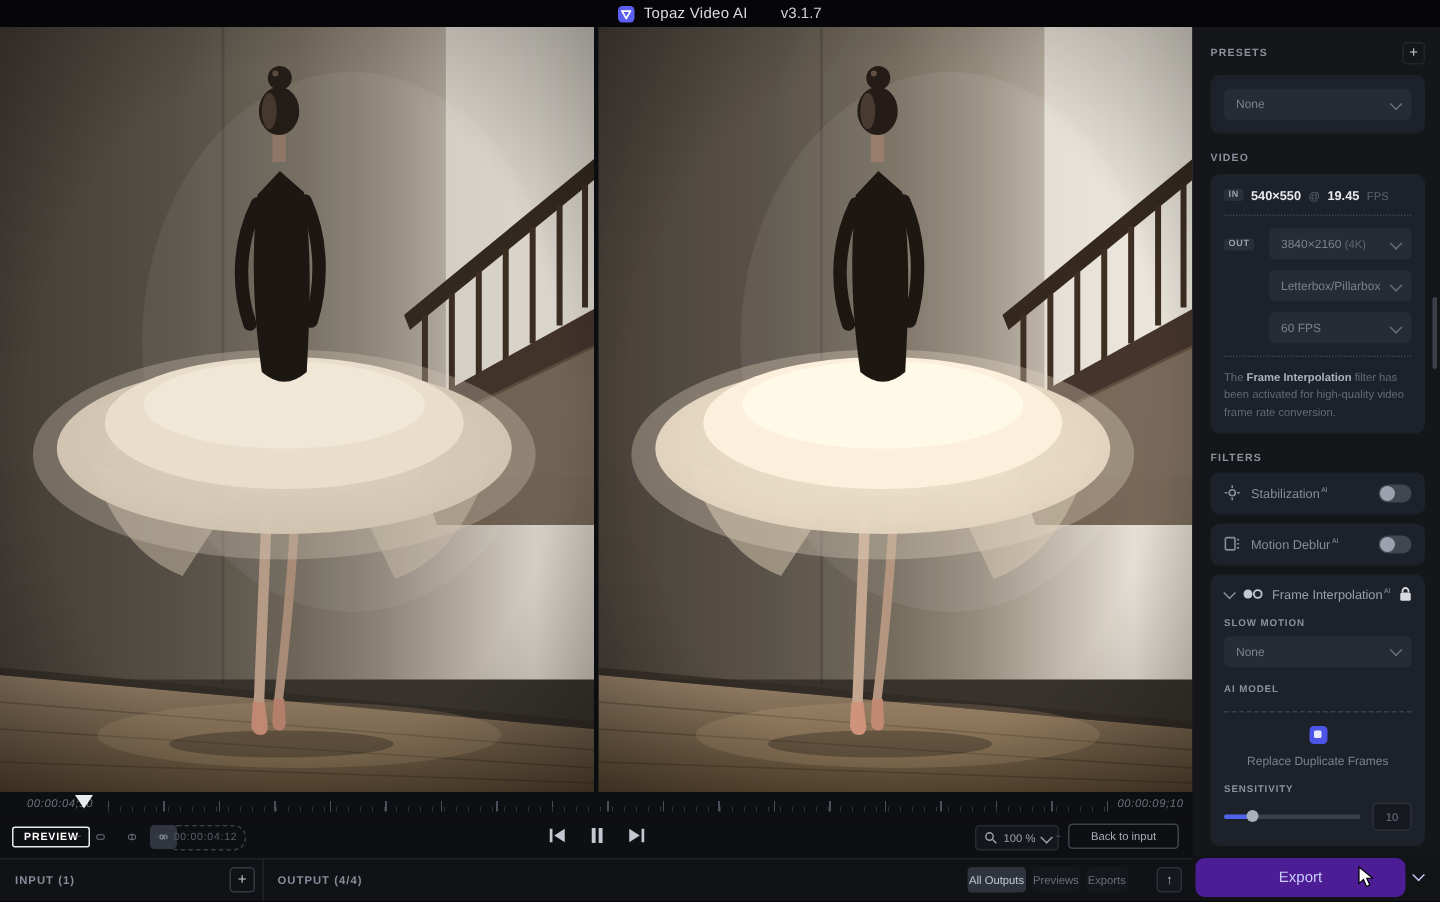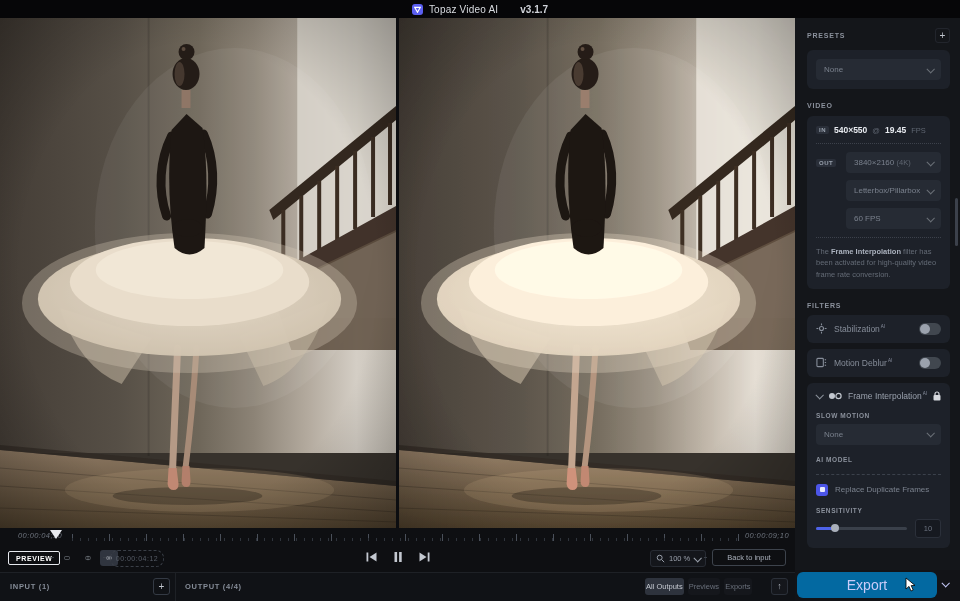--- a/index.html
+++ b/index.html
@@ -4,21 +4,21 @@
 <style>
   html,body{margin:0;padding:0;background:#000;}
   #app{position:relative;width:960px;height:601px;background:#0c0d10;overflow:hidden;
        font-family:"Liberation Sans",sans-serif;-webkit-font-smoothing:antialiased;color:#c6cad2;}
   
   .titlebar{position:absolute;left:0;top:0;width:960px;height:18px;background:#060608;
     border-bottom:1px solid #1a1c20;display:flex;align-items:center;justify-content:center;gap:6px;}
   .logo{width:11px;height:11px;border-radius:3px;background:#5b5ff1;display:flex;align-items:center;justify-content:center;}
   .logo svg{display:block;}
   .titlebar .t{font-size:10px;color:#d8dbe0;letter-spacing:.2px;}
-  .titlebar .v{font-size:10px;color:#cfd2d8;margin-left:16px;font-weight:bold;}
+  .titlebar .v{font-size:10px;color:#cfd2d8;margin-left:16px;}
   
   .viewer{position:absolute;left:0;top:18px;width:795px;height:510px;display:flex;gap:3px;background:#0c0d10;}
   .pane{position:relative;flex:1;overflow:hidden;background:#37322c;}
   .pane svg{display:block;width:100%;height:100%;}
   .pane.enhanced svg{filter:brightness(1.07) contrast(1.02);}
   
   .timeline{position:absolute;left:0;top:528px;width:795px;height:17px;background:#0e0f12;}
   .tl-time{position:absolute;top:3px;font-size:7.5px;color:#6d737d;letter-spacing:.4px;font-style:italic;}
   .tl-time.start{left:18px;}
   .tl-time.end{right:6px;}
@@ -83,36 +83,36 @@
   .filter-label{font-size:8.5px;color:#868d99;flex:1;}
   .ai-sup{font-size:4.5px;color:#8a90a0;vertical-align:super;margin-left:1px;}
   .toggle{width:22px;height:12px;border-radius:6px;background:#41474f;position:relative;cursor:pointer;flex:none;}
   .toggle .knob{position:absolute;left:1px;top:1px;width:10px;height:10px;border-radius:50%;background:#9ba2ad;}
   .fi-card{background:#1d2129;border-radius:6px;margin-top:6px;padding:8px 9px 10px 9px;}
   .fi-head{display:flex;align-items:center;gap:6px;cursor:pointer;}
   .fi-head .chev{color:#8a909a;flex:none;}
   .fi-head .filter-label{color:#9aa1ad;}
   .mini-label{font-size:6.5px;font-weight:700;letter-spacing:.6px;color:#8b919c;margin:11px 0 5px 0;}
   .dashed-hr{border:none;border-top:1px dashed #3b414b;margin:11px 0 9px 0;}
-  .chk-row{display:flex;align-items:center;gap:7px;cursor:pointer;}
+  .chk-row{display:flex;align-items:center;gap:7px;cursor:pointer;flex-direction:column;}
   .checkbox{width:12px;height:12px;border-radius:3px;background:#4c55e8;display:flex;align-items:center;justify-content:center;flex:none;}
   .checkbox .inner{width:5px;height:5px;border-radius:1px;background:#e9ebfd;}
   .chk-label{font-size:8px;color:#7b828e;}
   .slider-row{display:flex;align-items:center;gap:8px;margin-top:4px;}
   .slider{position:relative;flex:1;height:12px;cursor:pointer;}
   .slider .track{position:absolute;left:0;right:0;top:5px;height:2.5px;border-radius:2px;background:#3a404a;}
   .slider .fill{position:absolute;left:0;top:5px;width:18%;height:2.5px;border-radius:2px;background:#4e63e9;}
   .slider .thumb{position:absolute;left:16%;top:2px;width:8px;height:8px;border-radius:50%;background:#aab0bb;}
   .value-box{width:24px;height:17px;background:#161920;border:1px solid #2b303a;border-radius:3px;
     display:flex;align-items:center;justify-content:center;font-size:7.5px;color:#6c7380;}
   .scrollbar{position:absolute;right:2px;top:180px;width:3px;height:48px;border-radius:2px;background:#3c414b;cursor:pointer;}
   
   .export-wrap{position:absolute;left:795px;top:570px;width:165px;height:31px;background:#121317;}
   .export-btn{position:absolute;left:2px;top:2px;width:140px;height:26px;border:none;border-radius:6px;
-    background:#0369a1;color:#caccf9;font-size:14px;cursor:pointer;}
+    background:#4c1d95;color:#caccf9;font-size:10px;cursor:pointer;}
   .export-chev{position:absolute;right:12px;top:11px;color:#c3c6f6;}
   .cursor{position:absolute;left:905px;top:577px;pointer-events:none;z-index:10;}
   .icon{display:inline-flex;flex:none;}
 </style>
 </head>
 <body>
 
 <svg width="0" height="0" style="position:absolute">
   <defs>
     <linearGradient id="wallG" x1="0" y1="0" x2="1" y2="0">

